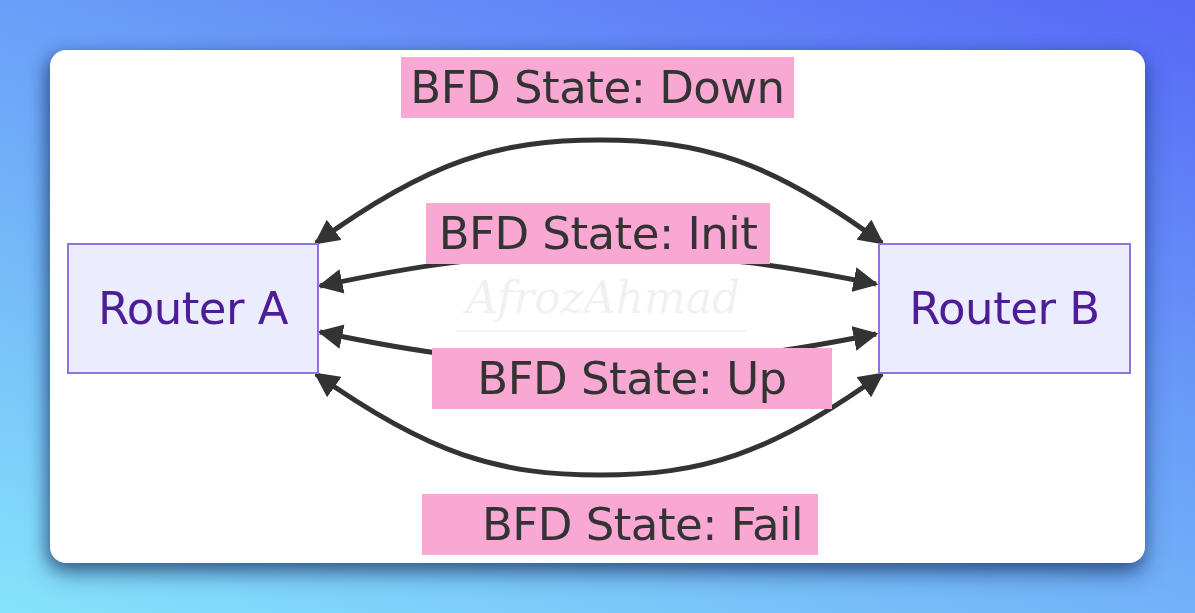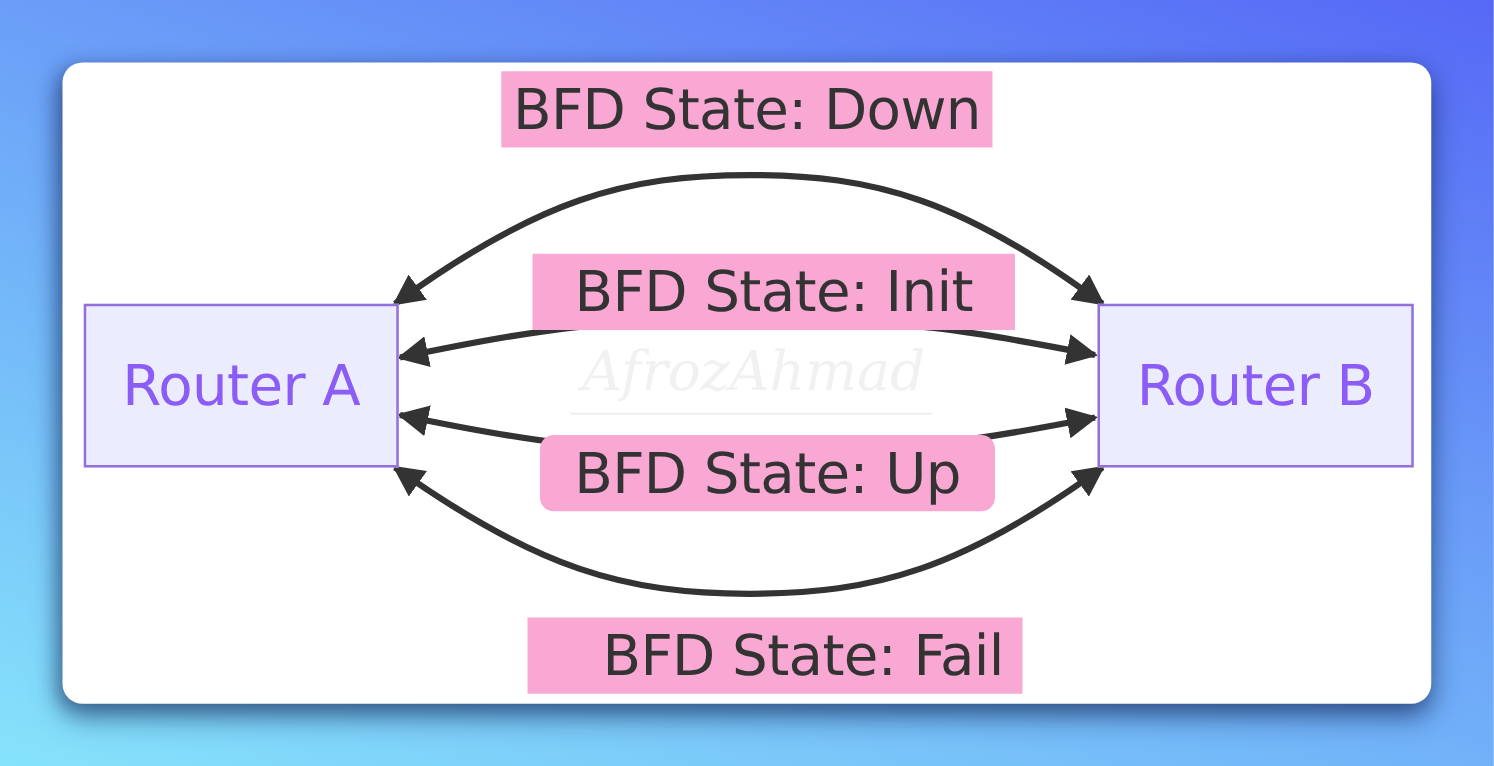--- a/index.html
+++ b/index.html
@@ -11,21 +11,21 @@
   .card {
     position: absolute; left: 50px; top: 50px; width: 1095px; height: 513px;
     background: #ffffff; border-radius: 16px;
     box-shadow: 0 10px 22px rgba(20, 40, 90, 0.55), -4px 4px 14px rgba(20,40,90,0.35);
   }
   svg.edges { position: absolute; left: 0; top: 0; }
   .node {
     position: absolute; box-sizing: border-box;
     background: #ECECFF; border: 2px solid #9370DB;
     display: flex; align-items: center; justify-content: center;
-    color: #8b5cf6; font-size: 45px; letter-spacing: -0.5px;
+    color: #4c1d95; font-size: 45px; letter-spacing: -0.5px;
   }
   .label {
     position: absolute; background: #f9a8d4; color: #333333;
     font-size: 45px; line-height: 61px; text-align: center;
     white-space: nowrap; letter-spacing: -0.5px;
   }
   .watermark {
     position: absolute; left: 458px; top: 270px; width: 290px; height: 70px;
     font-family: "DejaVu Serif", serif; font-style: italic;
     font-size: 44px; color: #f1f1f1; text-align: center; line-height: 56px;
@@ -59,15 +59,15 @@
 <div class="watermark-line"></div>
 
 <div class="node" style="left:67px; top:243px; width:252px; height:131px;">
   <span>Router A</span>
 </div>
 <div class="node" style="left:878px; top:243px; width:253px; height:131px;">
   <span>Router B</span>
 </div>
 
 <div class="label" style="left:401px; top:57px; width:393px;">BFD State: Down</div>
-<div class="label" style="left:426px; top:203px; width:386px;">BFD State: Init</div>
-<div class="label" style="left:432px; top:348px; width:364px;border-radius:11px;">BFD State: Up</div>
+<div class="label" style="left:426px; top:203px; width:344px;">BFD State: Init</div>
+<div class="label" style="left:432px; top:348px; width:400px;">BFD State: Up</div>
 <div class="label" style="left:422px; top:494px; width:351px;padding-left:45px;">BFD State: Fail</div>
 
 </body></html>

